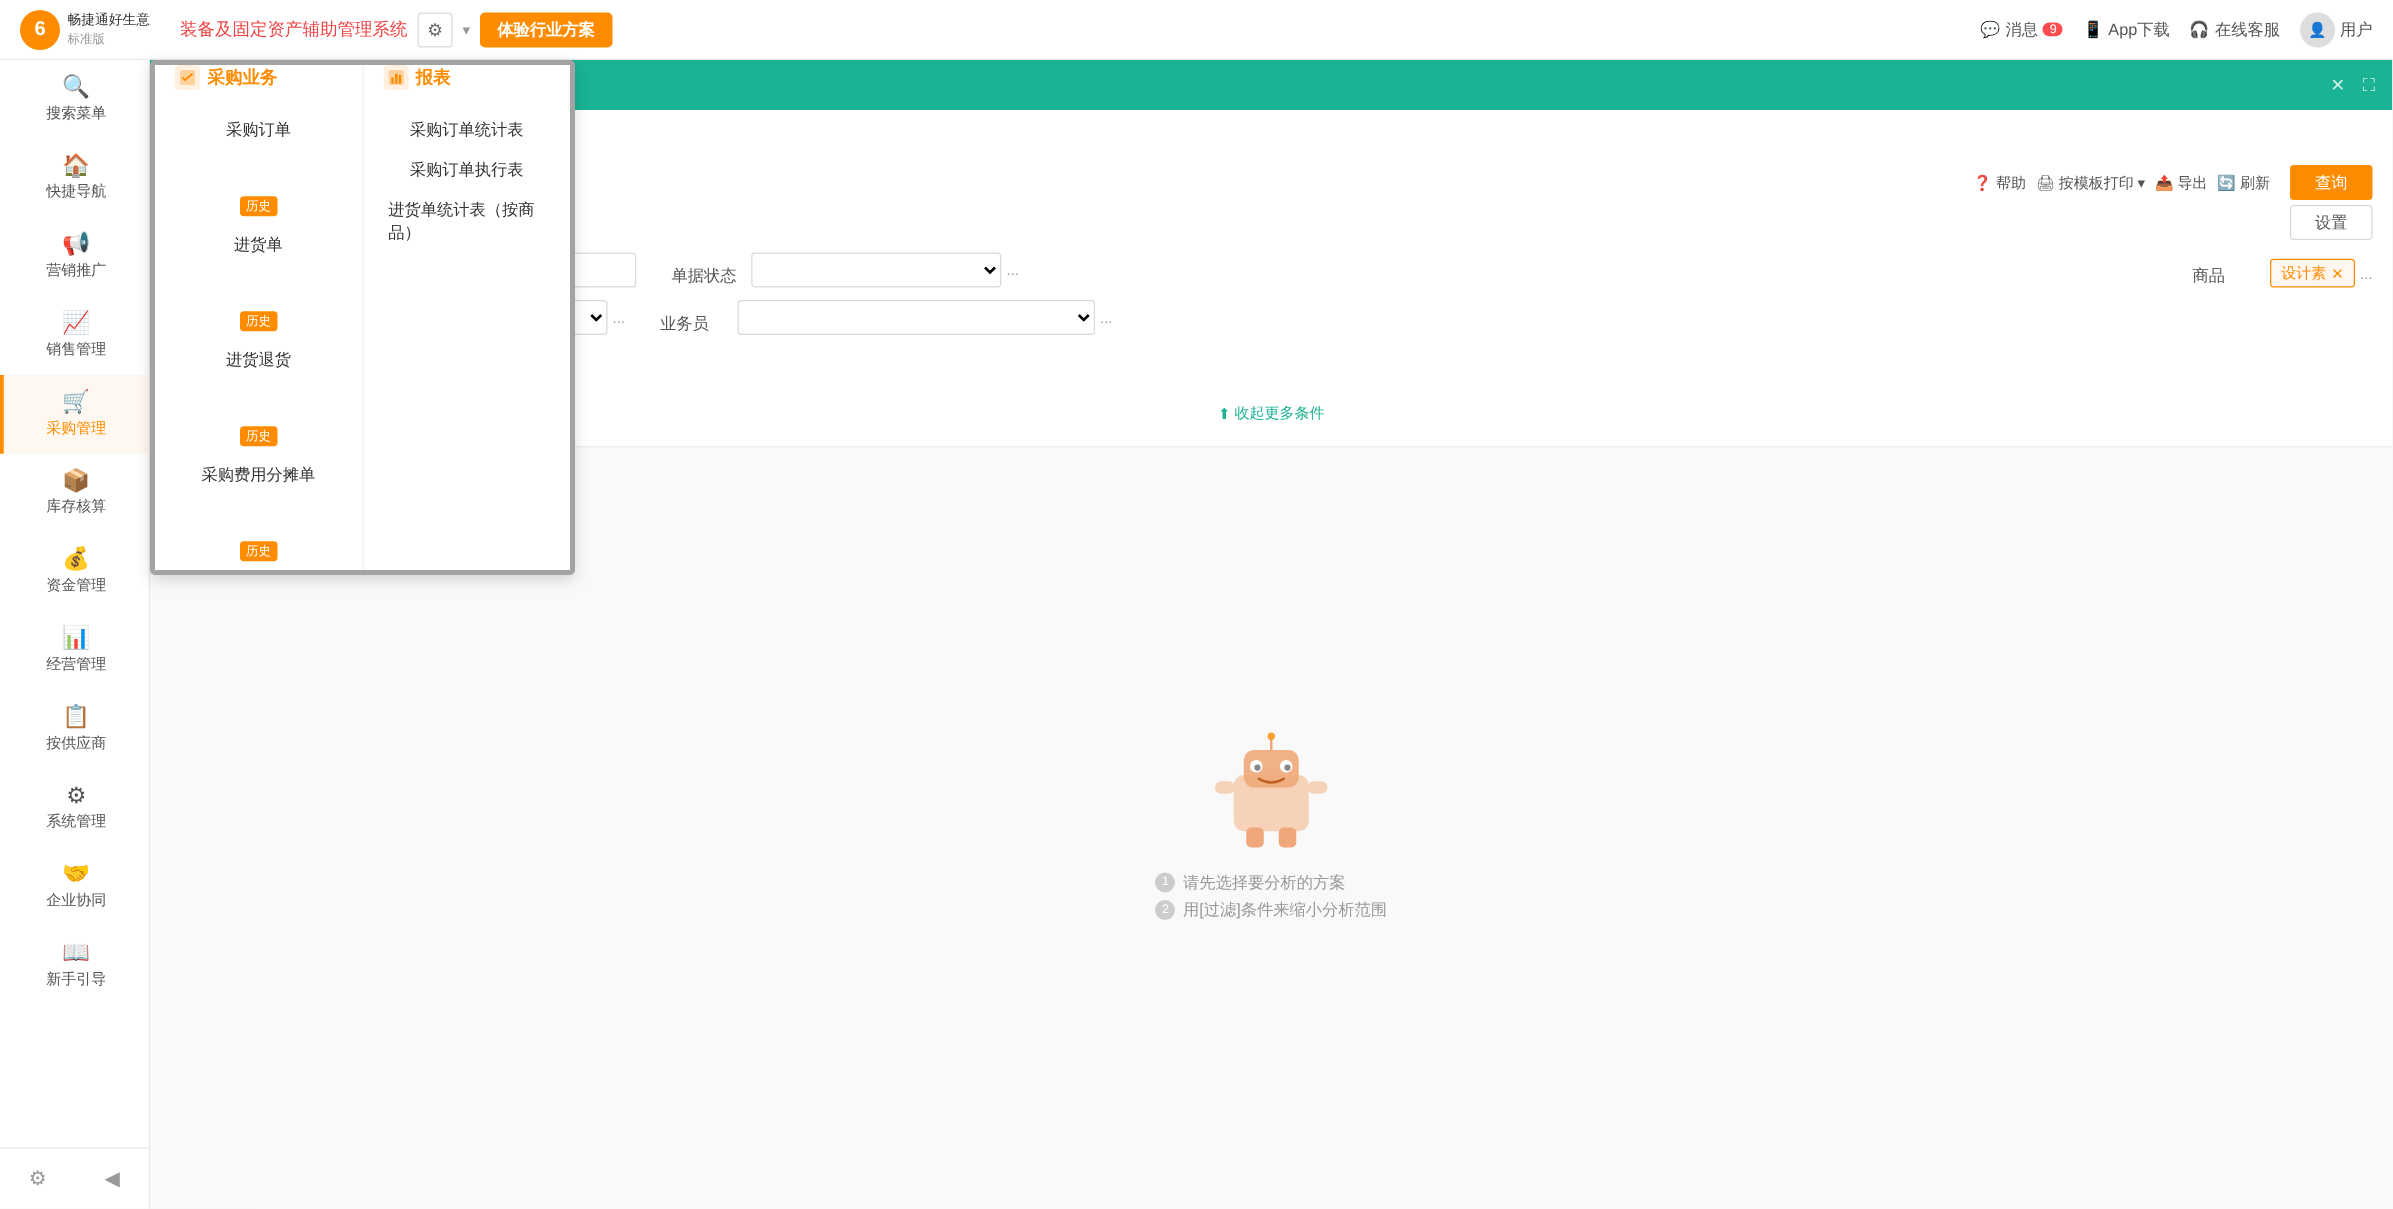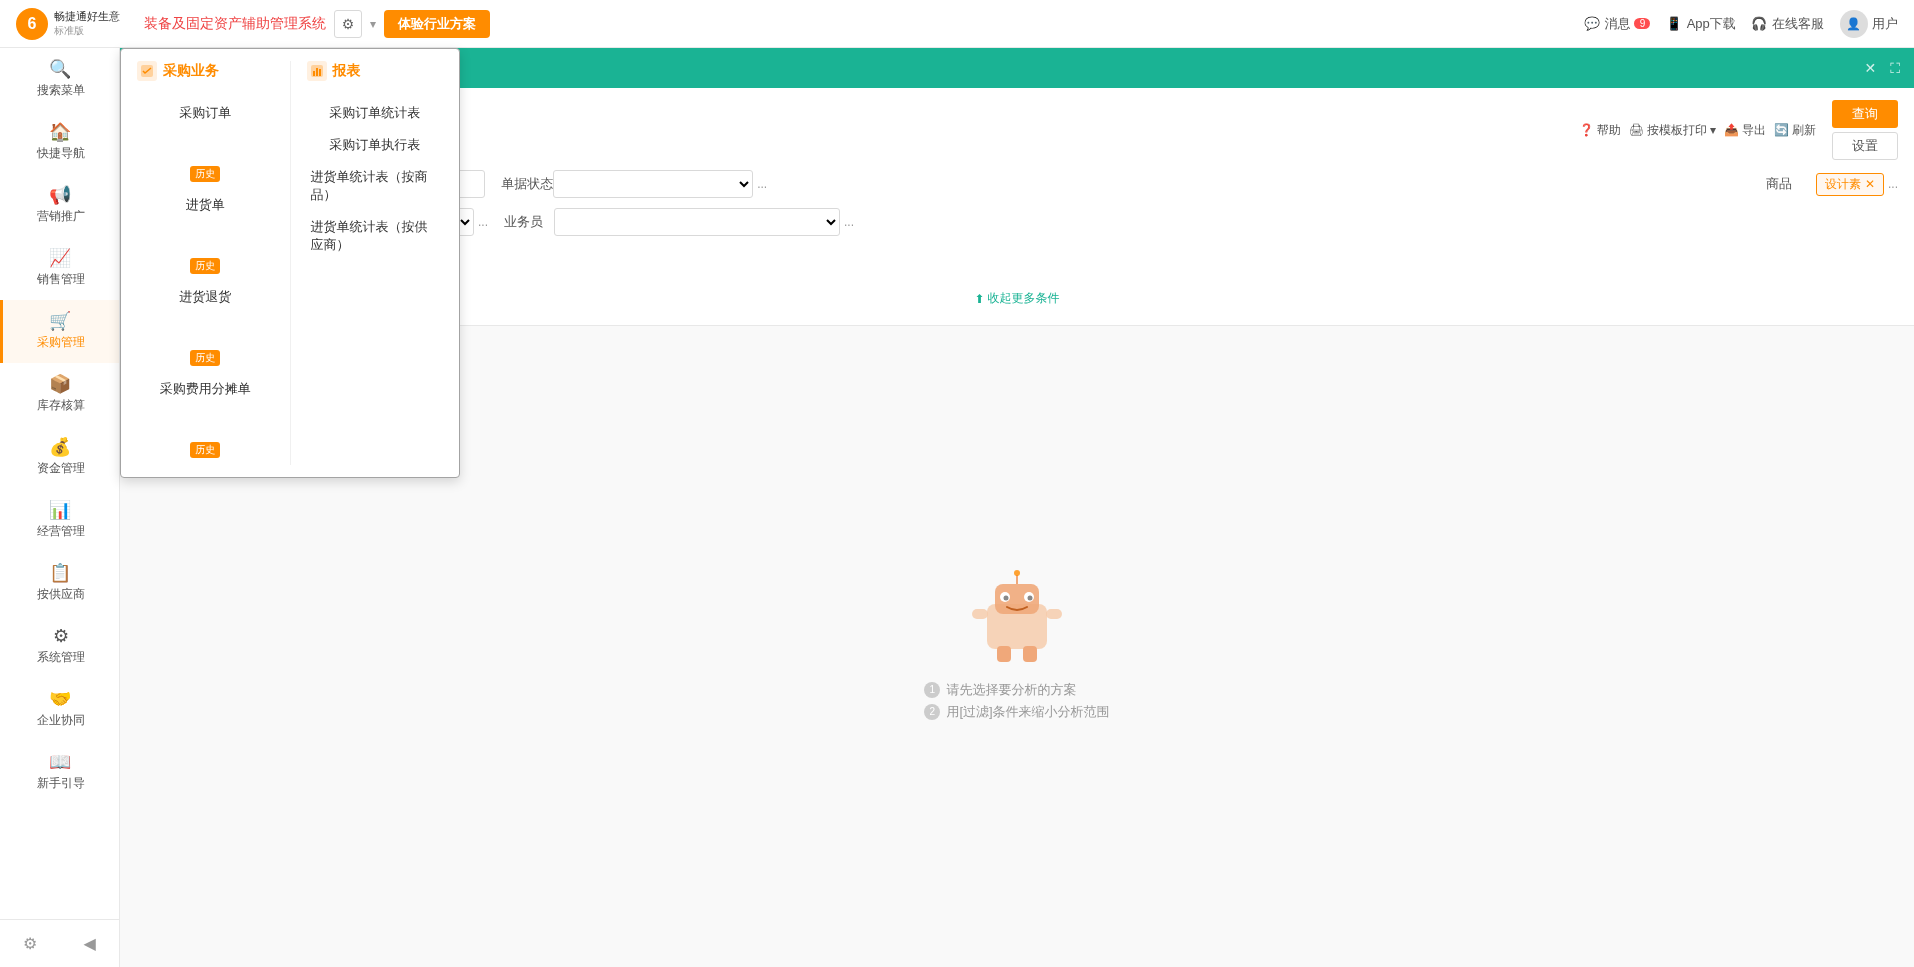--- a/index.html
+++ b/index.html
@@ -180,21 +180,22 @@
     }
 
     
     .filter-area {
       background: #fff;
       padding: 12px 16px;
       border-bottom: 1px solid #e8e8e8;
     }
     .filter-row {
       display: flex;
-      align-items: center;
+      align-items: flex-end;
+      gap: 12px;
       margin-bottom: 10px;
     }
     .filter-row:last-child { margin-bottom: 0; }
     .filter-label { color: #555; font-size: 13px; white-space: nowrap; min-width: 50px; }
     .filter-input {
       border: 1px solid #d9d9d9;
       border-radius: 3px;
       padding: 4px 8px;
       font-size: 13px;
       height: 28px;
@@ -296,26 +297,26 @@
       display: flex; align-items: center; justify-content: center;
       font-size: 10px; color: white; flex-shrink: 0;
     }
 
     
     .dropdown-overlay {
       position: absolute;
       top: 48px;
       left: 120px;
       background: white;
-      border: 1px solid #a3a3a3;
+      border: 4px solid #a3a3a3;
       border-radius: 4px;
       box-shadow: 0 4px 12px rgba(0,0,0,0.15);
       z-index: 200;
       display: flex;
-      padding: 12px 0;
+      padding: 0 0;
       min-width: 340px;
     }
     .dropdown-col {
       flex: 1;
       padding: 0 16px;
     }
     .dropdown-col + .dropdown-col {
       border-left: 1px solid #f0f0f0;
     }
     .dropdown-col-header {
@@ -494,21 +495,21 @@
             <span>▾</span>
           </div>
           <div class="toolbar-btn">
             <span>📤</span>
             <span>导出</span>
           </div>
           <div class="toolbar-btn">
             <span>🔄</span>
             <span>刷新</span>
           </div>
-          <div style="margin-left:8px; display:flex; flex-direction:column; gap:4px;">
+          <div style="margin-left:8px; display:flex; flex-direction:column; gap:4px;margin-top:32px;">
             <button class="btn-query">查询</button>
             <button class="btn-set">设置</button>
           </div>
         </div>
       </div>
 
       <div class="filter-row">
         <span class="filter-label">日期</span>
         <div class="filter-date-range">
           <span style="font-size:12px;color:#555;cursor:pointer;">今天</span>
@@ -658,17 +659,14 @@
     </div>
     <div class="dropdown-item">
       <span>采购订单统计表</span>
     </div>
     <div class="dropdown-item">
       <span>采购订单执行表</span>
     </div>
     <div class="dropdown-item">
       <span>进货单统计表（按商品）</span>
     </div>
-    <div class="dropdown-item">
-      <span>进货单统计表（按供应商）</span>
-    </div>
   </div>
 </div>
 
 </body></html>

